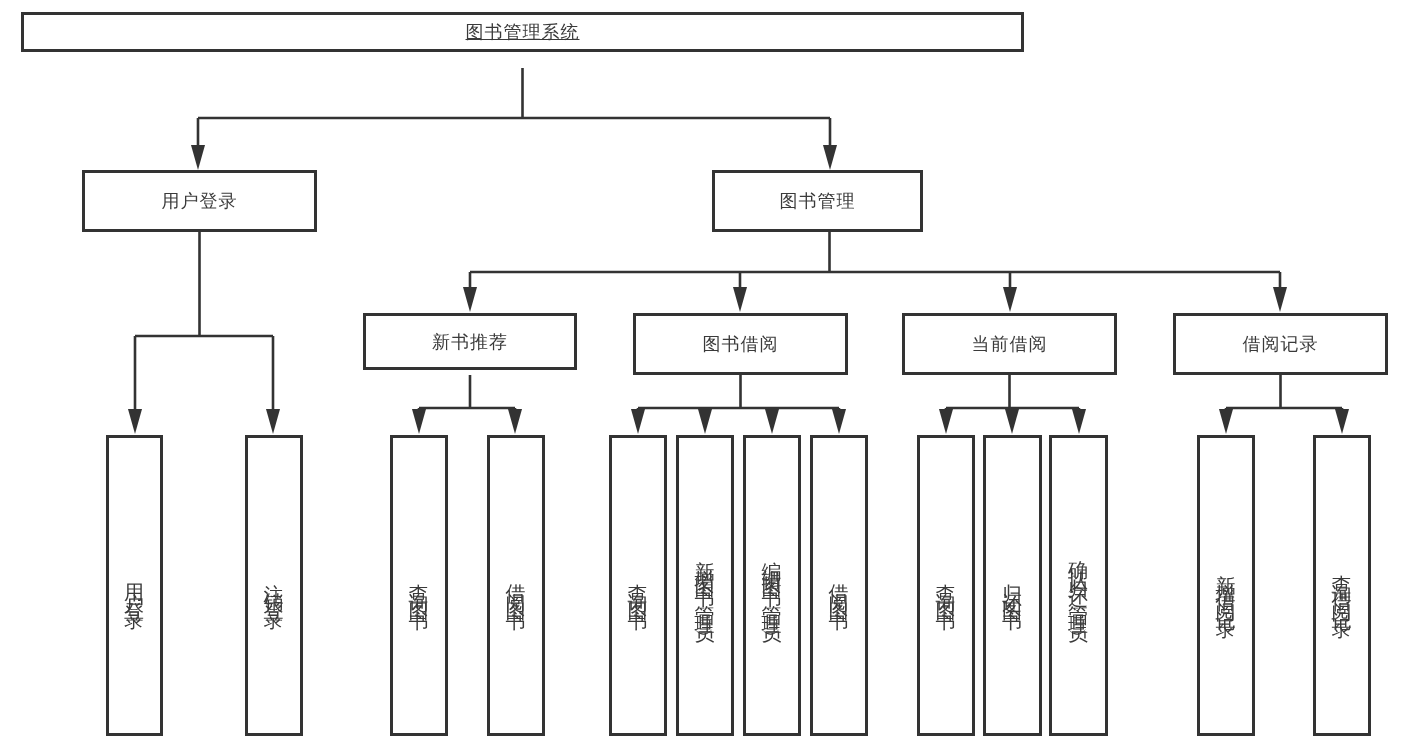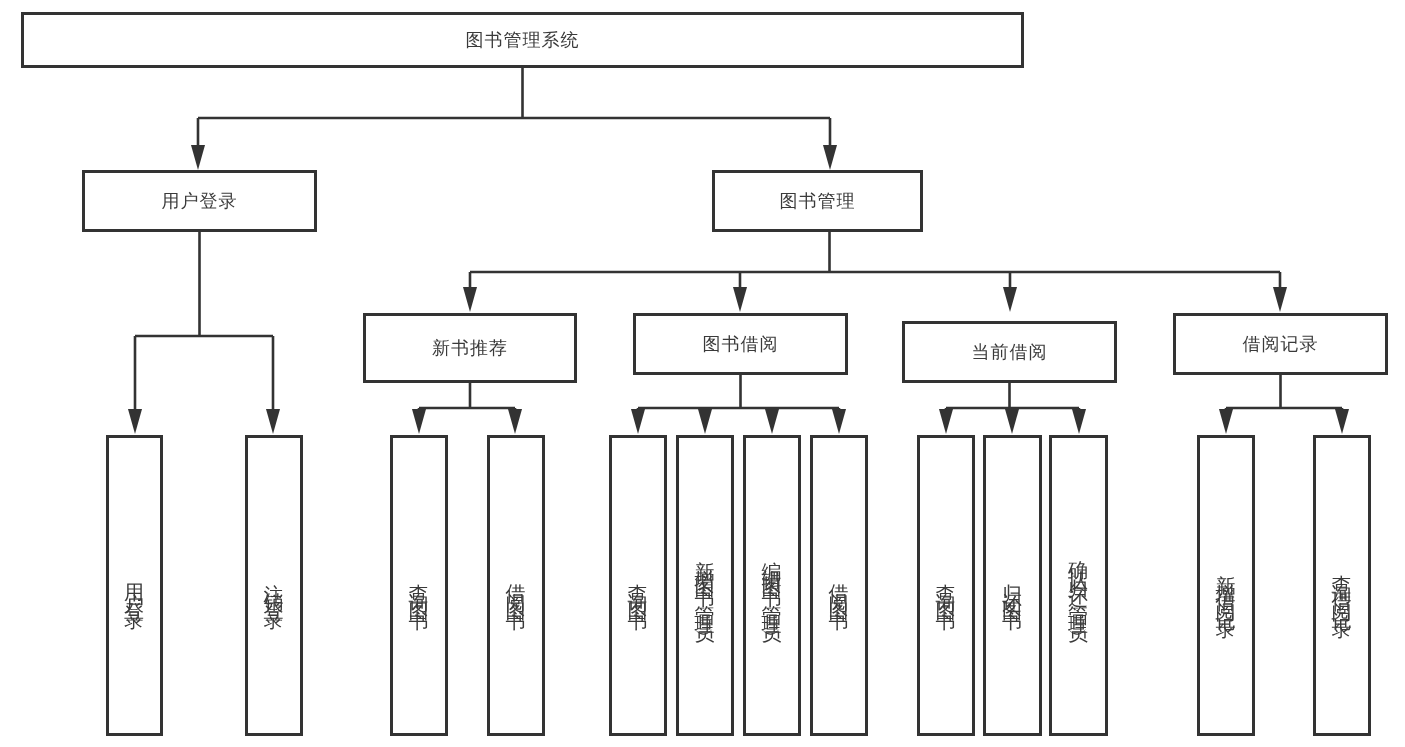--- a/index.html
+++ b/index.html
@@ -88,38 +88,38 @@
       <polygon points="765,409 779,409 772,434"></polygon>
       <polygon points="832,409 846,409 839,434"></polygon>
       <polygon points="939,409 953,409 946,434"></polygon>
       <polygon points="1005,409 1019,409 1012,434"></polygon>
       <polygon points="1072,409 1086,409 1079,434"></polygon>
       <polygon points="1219,409 1233,409 1226,434"></polygon>
       <polygon points="1335,409 1349,409 1342,434"></polygon>
     </g>
   </svg>
 
-  <div class="box h" style="left:21px; top:12px; width:1003px; height:56px;">
+  <div class="box h" style="left:21px; top:12px; width:1003px; height:40px;text-decoration:underline;">
     <span>图书管理系统</span>
   </div>
 
   <div class="box h" style="left:82px; top:170px; width:235px; height:62px;">
     <span>用户登录</span>
   </div>
   <div class="box h" style="left:712px; top:170px; width:211px; height:62px;">
     <span>图书管理</span>
   </div>
 
-  <div class="box h" style="left:363px; top:313px; width:214px; height:70px;">
+  <div class="box h" style="left:363px; top:313px; width:214px; height:57px;">
     <span>新书推荐</span>
   </div>
   <div class="box h" style="left:633px; top:313px; width:215px; height:62px;text-align:center;">
     <span>图书借阅</span>
   </div>
-  <div class="box h" style="left:902px; top:313px; width:215px; height:62px;margin-top:8px;">
+  <div class="box h" style="left:902px; top:313px; width:215px; height:62px;">
     <span>当前借阅</span>
   </div>
   <div class="box h" style="left:1173px; top:313px; width:215px; height:62px;text-align:center;">
     <span>借阅记录</span>
   </div>
 
   <div class="box v" style="left:106px; top:435px; width:57px; height:301px;">
     <span>用户登录</span>
   </div>
   <div class="box v" style="left:245px; top:435px; width:58px; height:301px;">

